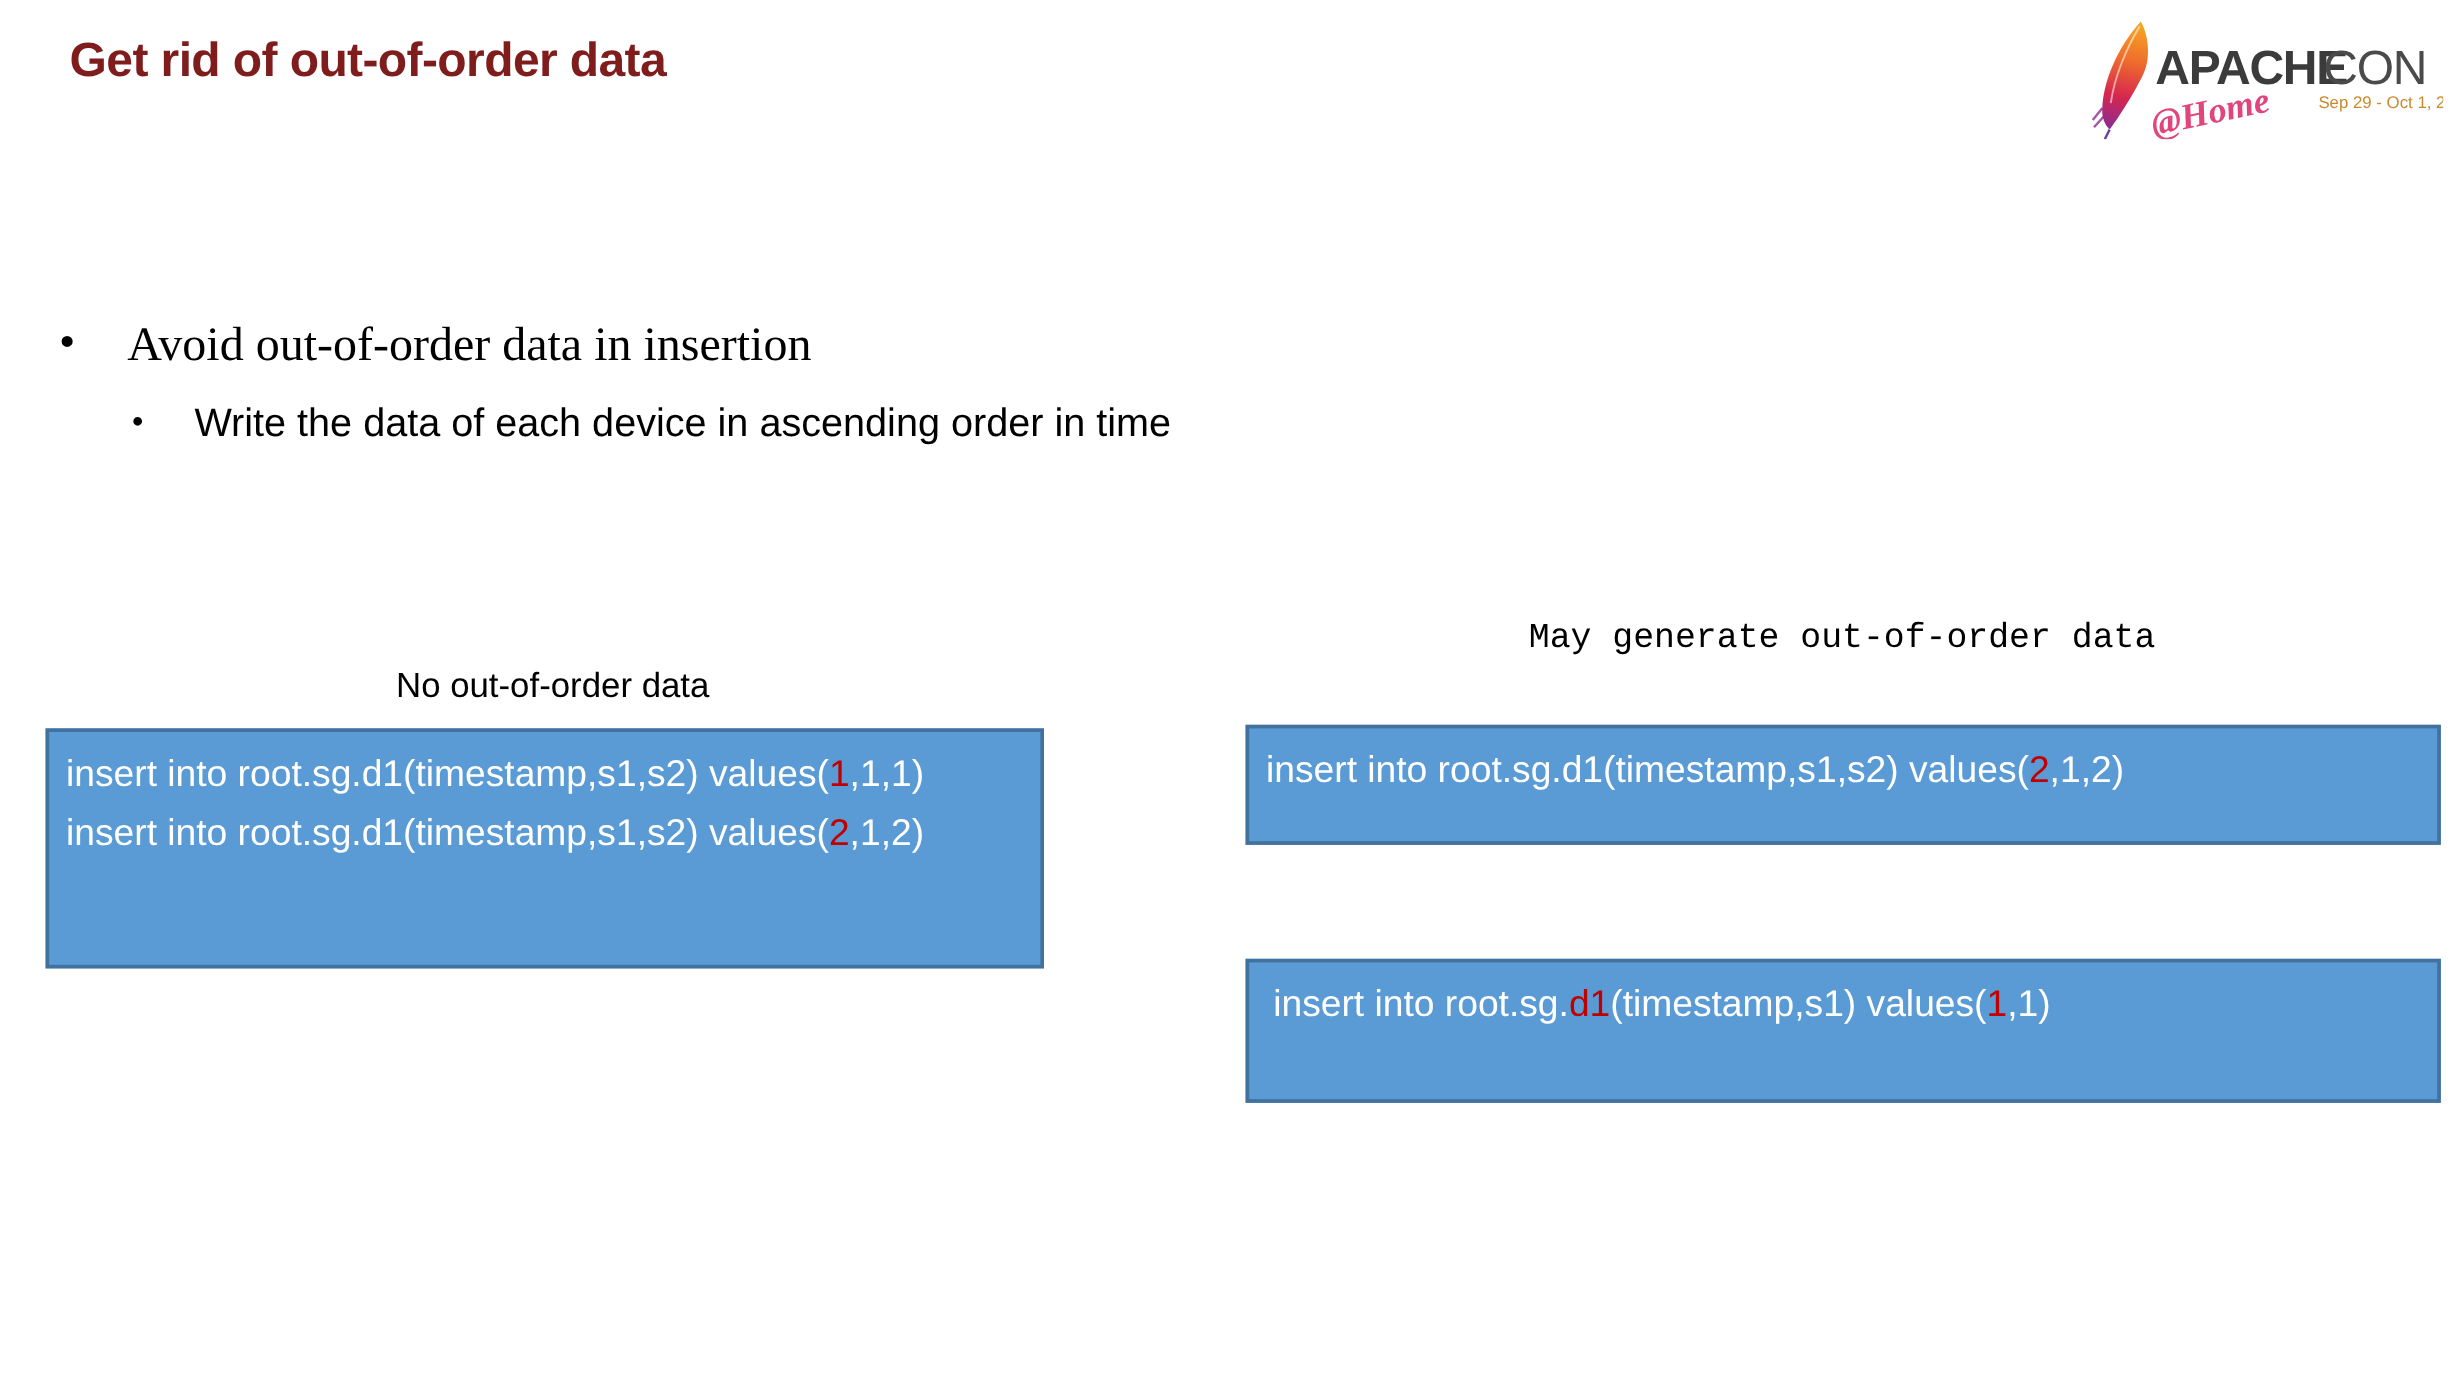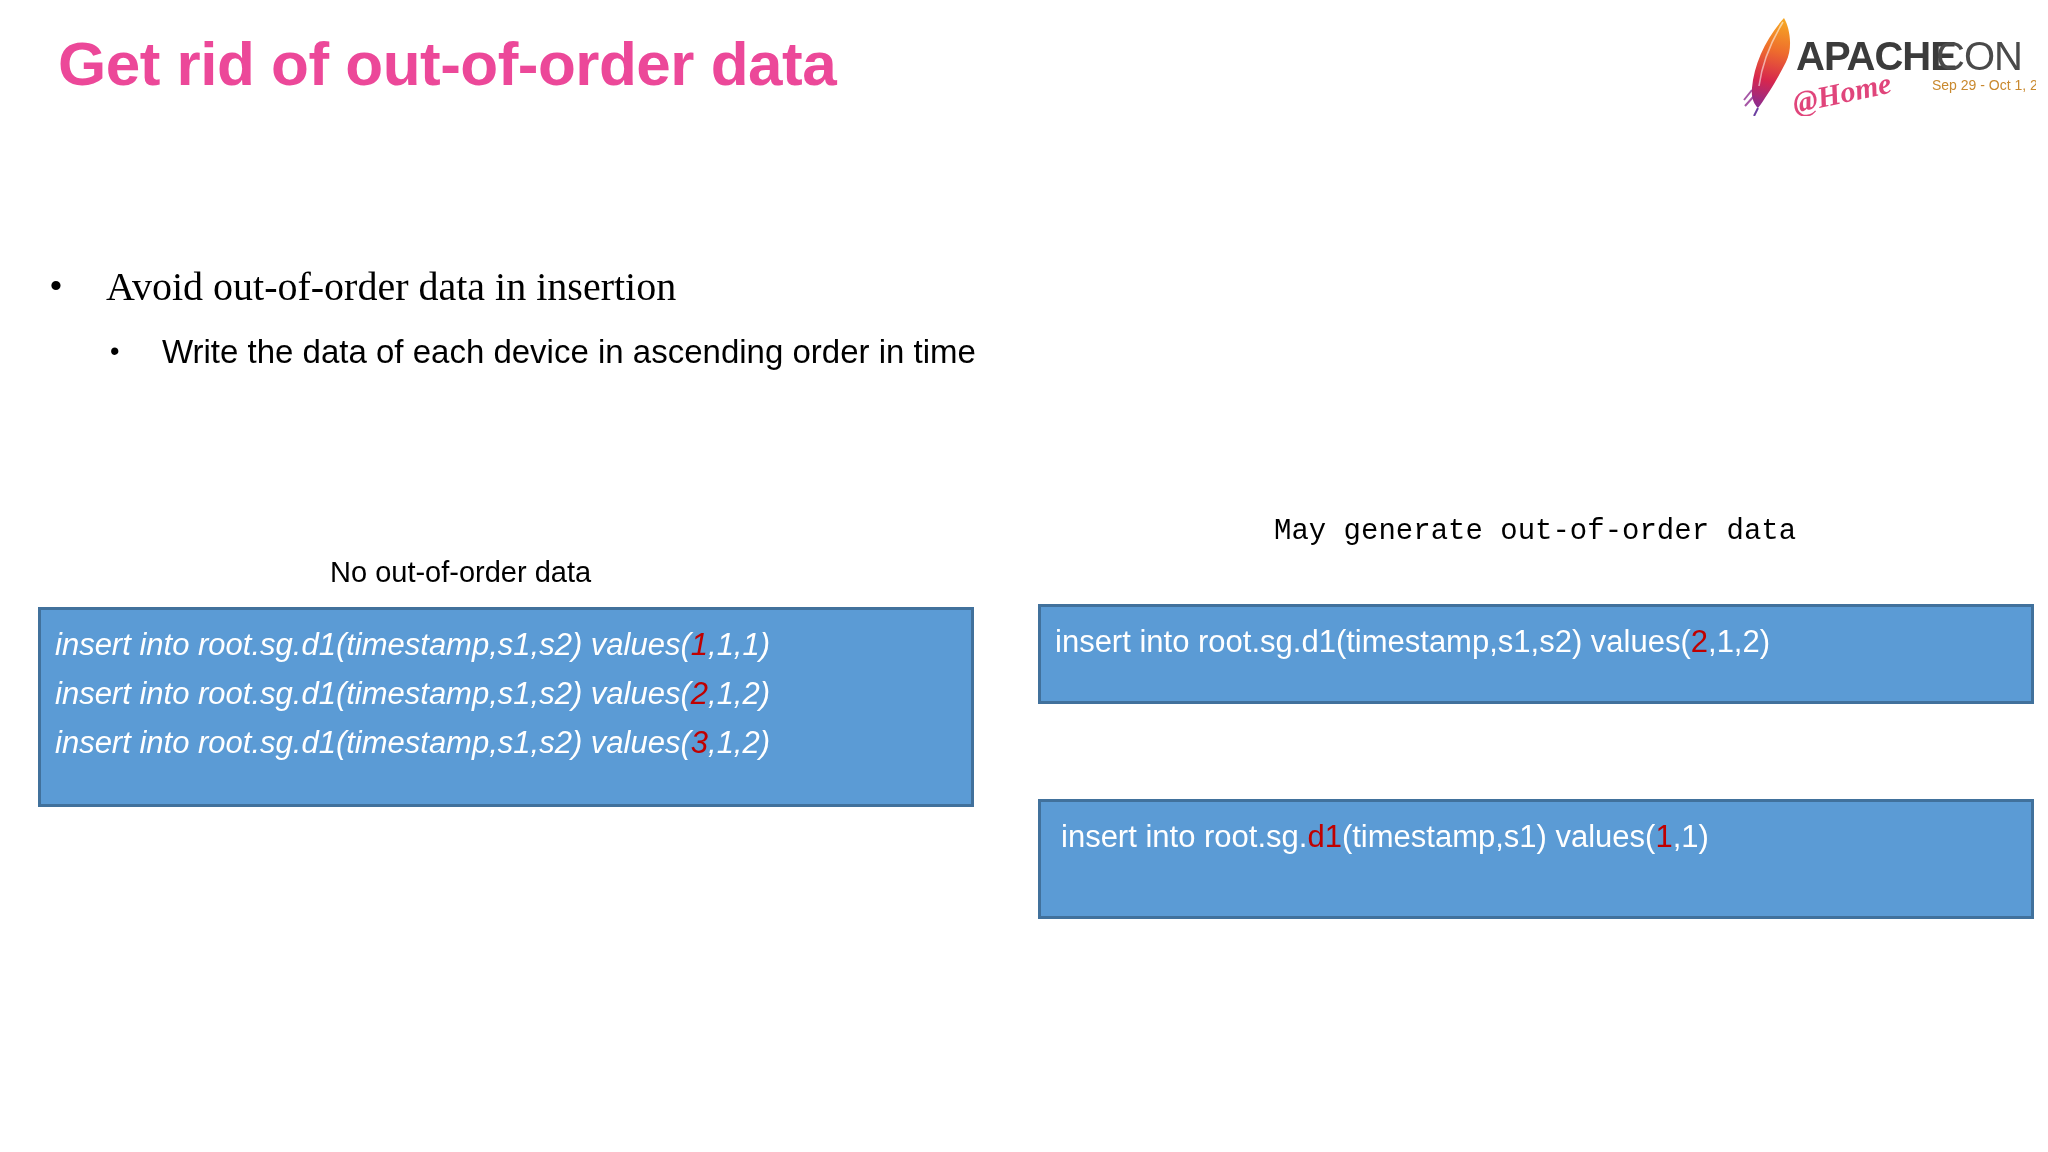--- a/index.html
+++ b/index.html
@@ -14,23 +14,23 @@
     overflow: hidden;
     font-family: "Liberation Sans", sans-serif;
     -webkit-font-smoothing: antialiased;
   }
 
   
   .slide-title {
     position: absolute;
     left: 58px;
     top: 28px;
-    font-size: 62px;
+    font-size: 40px;
     font-weight: bold;
-    color: #ec4899;
+    color: #7f1d1d;
     letter-spacing: -0.5px;
     white-space: nowrap;
   }
 
   
   .logo {
     position: absolute;
     right: 12px;
     top: 12px;
     width: 300px;
@@ -94,21 +94,21 @@
     box-sizing: border-box;
     padding: 10px 14px;
     color: #ffffff;
     font-size: 31px;
     line-height: 49px;
     white-space: nowrap;
   }
   .code-box .hl { color: #C00000; }
   .code-line { display: block; }
 
-  .box-left       { left: 38px;  top: 607px; width: 936px;  height: 200px; font-style: italic; }
+  .box-left       { left: 38px;  top: 607px; width: 832px;  height: 200px; }
   .box-right-top  { left: 1038px; top: 604px; width: 996px; height: 100px; }
   .box-right-bot  { left: 1038px; top: 799px; width: 996px; height: 120px; padding-left: 20px; }
 </style>
 </head>
 <body>
 
 <div class="slide-title">Get rid of out-of-order data</div>
 
 <div class="logo">
   <svg width="300" height="104" viewBox="0 0 300 104">
@@ -152,23 +152,20 @@
 <div class="caption caption-left">No out-of-order data</div>
 <div class="caption caption-right">May generate out-of-order data</div>
 
 <div class="code-box box-left">
   <span class="code-line">
     <span>insert into root.sg.d1(timestamp,s1,s2) values(</span><span class="hl">1</span><span>,1,1)</span>
   </span>
   <span class="code-line">
     <span>insert into root.sg.d1(timestamp,s1,s2) values(</span><span class="hl">2</span><span>,1,2)</span>
   </span>
-  <span class="code-line">
-    <span>insert into root.sg.d1(timestamp,s1,s2) values(</span><span class="hl">3</span><span>,1,2)</span>
-  </span>
 </div>
 
 <div class="code-box box-right-top">
   <span class="code-line">
     <span>insert into root.sg.d1(timestamp,s1,s2) values(</span><span class="hl">2</span><span>,1,2)</span>
   </span>
 </div>
 
 <div class="code-box box-right-bot">
   <span class="code-line">

